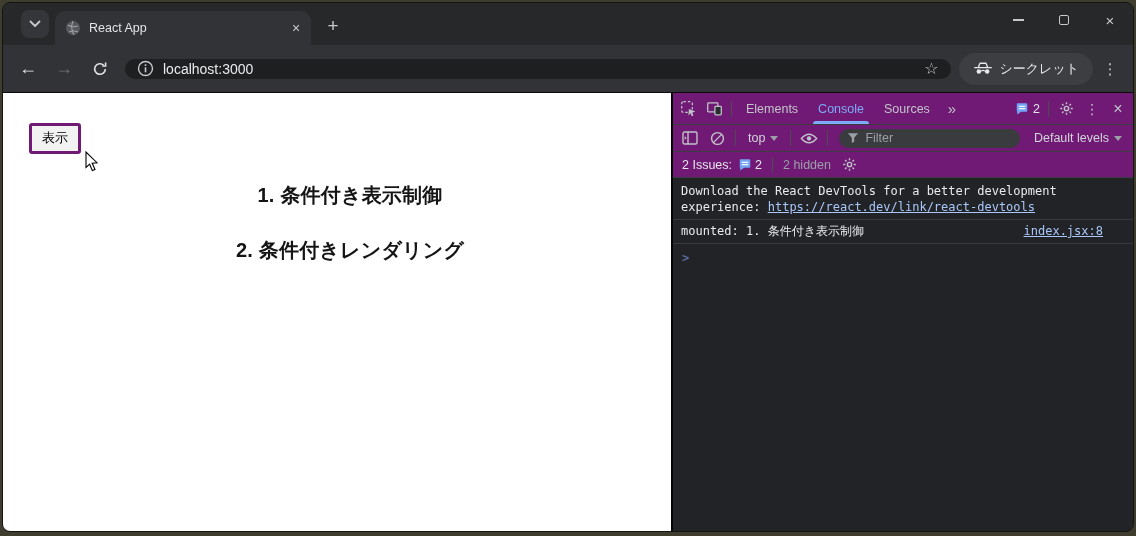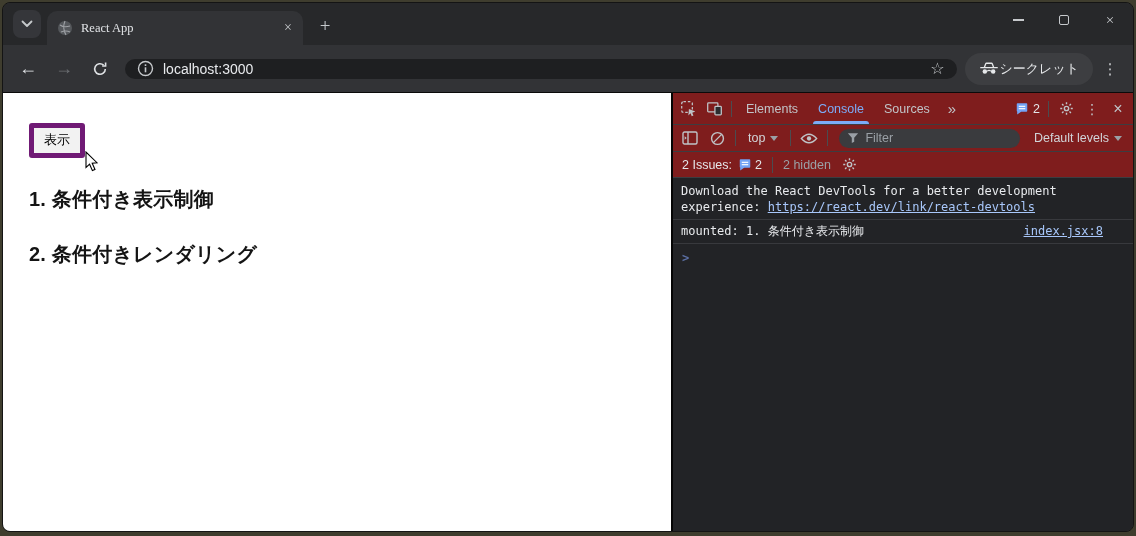--- a/index.html
+++ b/index.html
@@ -8,21 +8,21 @@
 
   .window {
     position:absolute; left:2px; top:2px; width:1132px; height:530px;
     border-radius:8px; overflow:hidden; background:#323336;
     border:1px solid #141414;
     display:flex; flex-direction:column;
   }
 
   
   .tabstrip { height:42px; background:#27282a; position:relative;
-    display:flex; align-items:flex-end; padding-left:8px; flex:none;font-family:Liberation Serif, serif; }
+    display:flex; align-items:flex-end; padding-left:16px; flex:none; }
   .tab-search-btn { width:28px; height:28px; border-radius:8px; background:#35363a;
     display:flex; align-items:center; justify-content:center; margin:0 6px 7px 2px; cursor:pointer; }
   .tab { width:256px; height:34px; background:#323336; border-radius:10px 10px 0 0;
     display:flex; align-items:center; padding:0 6px 0 10px; gap:8px; }
   .favicon { width:16px; height:16px; flex:none; }
   .tab-title { flex:1; font-size:12.5px; color:#e2e4e7; white-space:nowrap; overflow:hidden; }
   .tab-close { width:18px; height:18px; border-radius:50%; color:#c6c9cc; font-size:14px;
     display:flex; align-items:center; justify-content:center; cursor:pointer; }
   .new-tab-btn { width:28px; height:28px; margin:0 0 5px 8px; border-radius:50%;
     color:#c6c9cc; font-size:19px; display:flex; align-items:center; justify-content:center; cursor:pointer; }
@@ -37,39 +37,39 @@
     display:flex; align-items:center; padding:0 8px; gap:2px; flex:none; }
   .nav-btn { width:34px; height:34px; border-radius:50%; display:flex; align-items:center;
     justify-content:center; font-size:18px; color:#dee1e4; cursor:pointer; flex:none; }
   .nav-btn.disabled { color:#6c6f73; }
   .omnibox { flex:1; height:20px; background:#1e1f21; border-radius:17px; margin:0 6px;
     display:flex; align-items:center; padding:0 6px 0 12px; gap:9px; cursor:text; }
   .url-text { flex:1; font-size:14px; color:#e8eaed; }
   .star-btn { width:28px; height:28px; display:flex; align-items:center; justify-content:center;
     color:#c6c9cc; font-size:16px; cursor:pointer; }
   .incog-pill { height:32px; border-radius:16px; background:#3d3e41; display:flex;
-    align-items:center; gap:0; padding:0 14px; flex:none; }
+    align-items:center; gap:6px; padding:0 14px; flex:none; }
   .incog-label { font-size:13px; color:#e6e8ea; white-space:nowrap; }
   .kebab-btn { width:30px; height:30px; display:flex; align-items:center; justify-content:center;
     color:#c6c9cc; font-size:15px; cursor:pointer; flex:none; letter-spacing:0; }
 
   
   .main { flex:1; display:flex; min-height:0; }
   .page { width:668px; background:#ffffff; position:relative; flex:none; }
   .show-button { margin:30px 0 0 26px; font-family:"Liberation Sans",sans-serif; font-size:13px;
-    color:#000; background:#f2f2f2; border:5px solid #701a75; border-radius:3px;
+    color:#000; background:#f2f2f2; border:3px solid #701a75; border-radius:3px;
     padding:3px 10px 4px; cursor:pointer; }
   .page-heading { margin:28px 0 0 26px; font-size:20px; font-weight:bold; color:#141414;
-    letter-spacing:.2px; }
+    letter-spacing:.2px;text-align:center; }
   .cursor { position:absolute; left:82px; top:58px; }
 
   
   .devtools { flex:1; background:#222326; border-left:2px solid #050505;
     display:flex; flex-direction:column; color:#cfd2d6; min-width:0; }
-  .dt-row { display:flex; align-items:center; background:#7f1d1d; border-bottom:1px solid #3c3d41; flex:none; }
+  .dt-row { display:flex; align-items:center; background:#701a75; border-bottom:1px solid #3c3d41; flex:none; }
   .dt-tabbar { height:32px; padding:0 2px; }
   .dt-iconbtn { width:26px; height:26px; display:flex; align-items:center; justify-content:center;
     cursor:pointer; flex:none; }
   .dt-divider { width:1px; height:16px; background:#4a4c50; margin:0 4px; flex:none; }
   .dt-tab { height:100%; display:flex; align-items:center; padding:0 10px; font-size:12.5px;
     color:#c1c4c8; cursor:pointer; position:relative; white-space:nowrap; }
   .dt-tab.active { color:#7cacf8; }
   .dt-tab.active::after { content:""; position:absolute; left:5px; right:5px; bottom:0;
     height:3px; border-radius:3px 3px 0 0; background:#7cacf8; }
   .dt-more { color:#c1c4c8; font-size:15px; padding:0 8px; cursor:pointer; }

